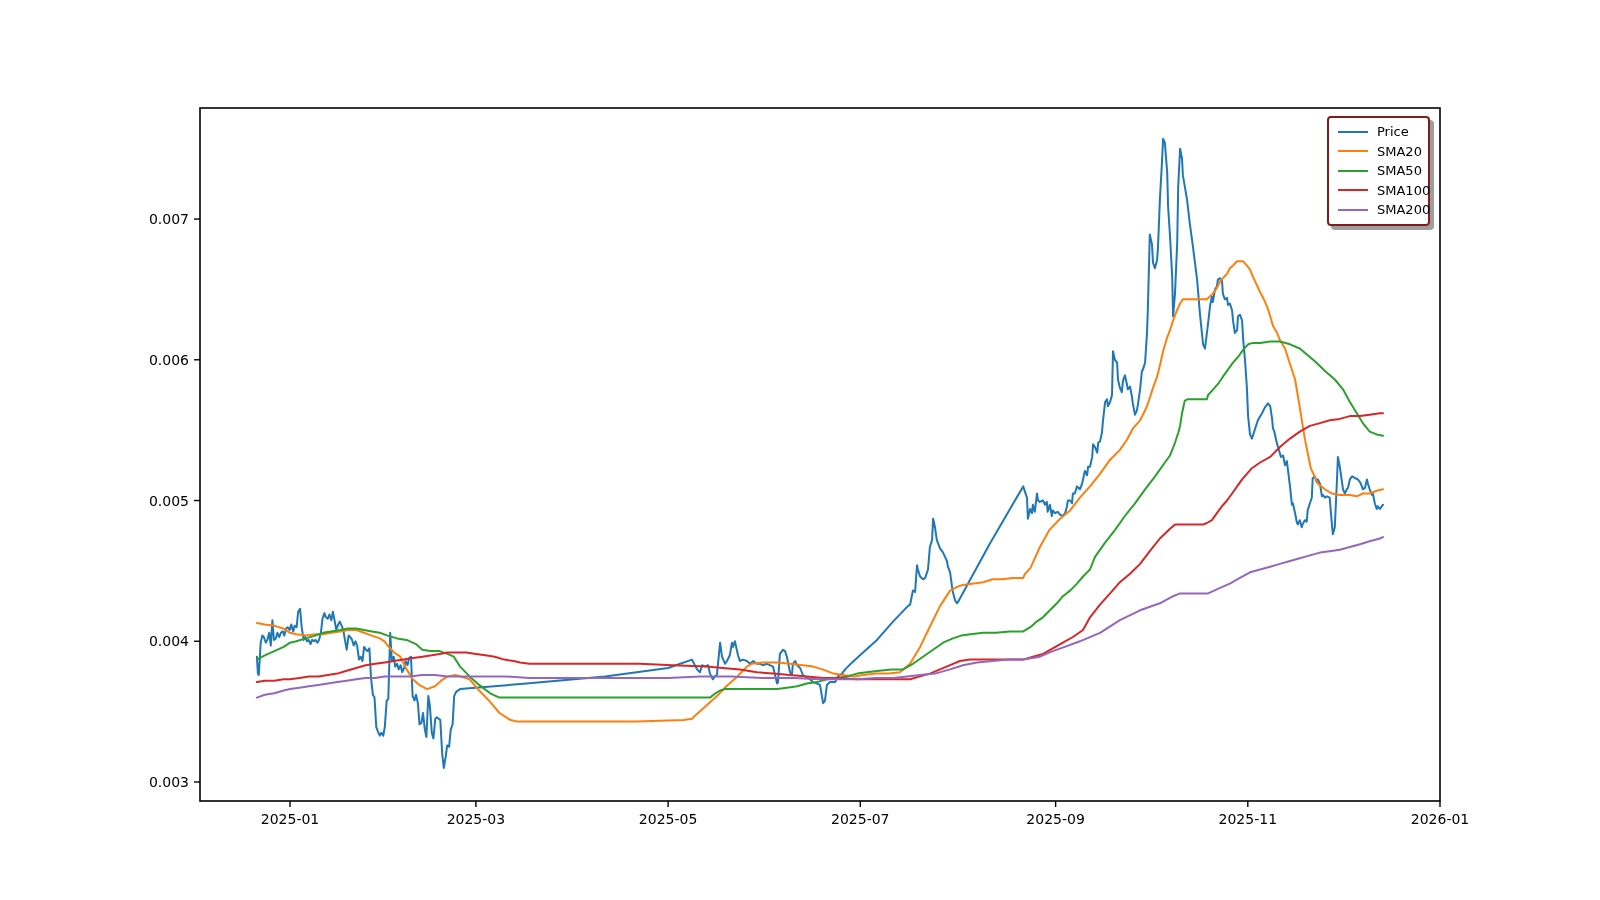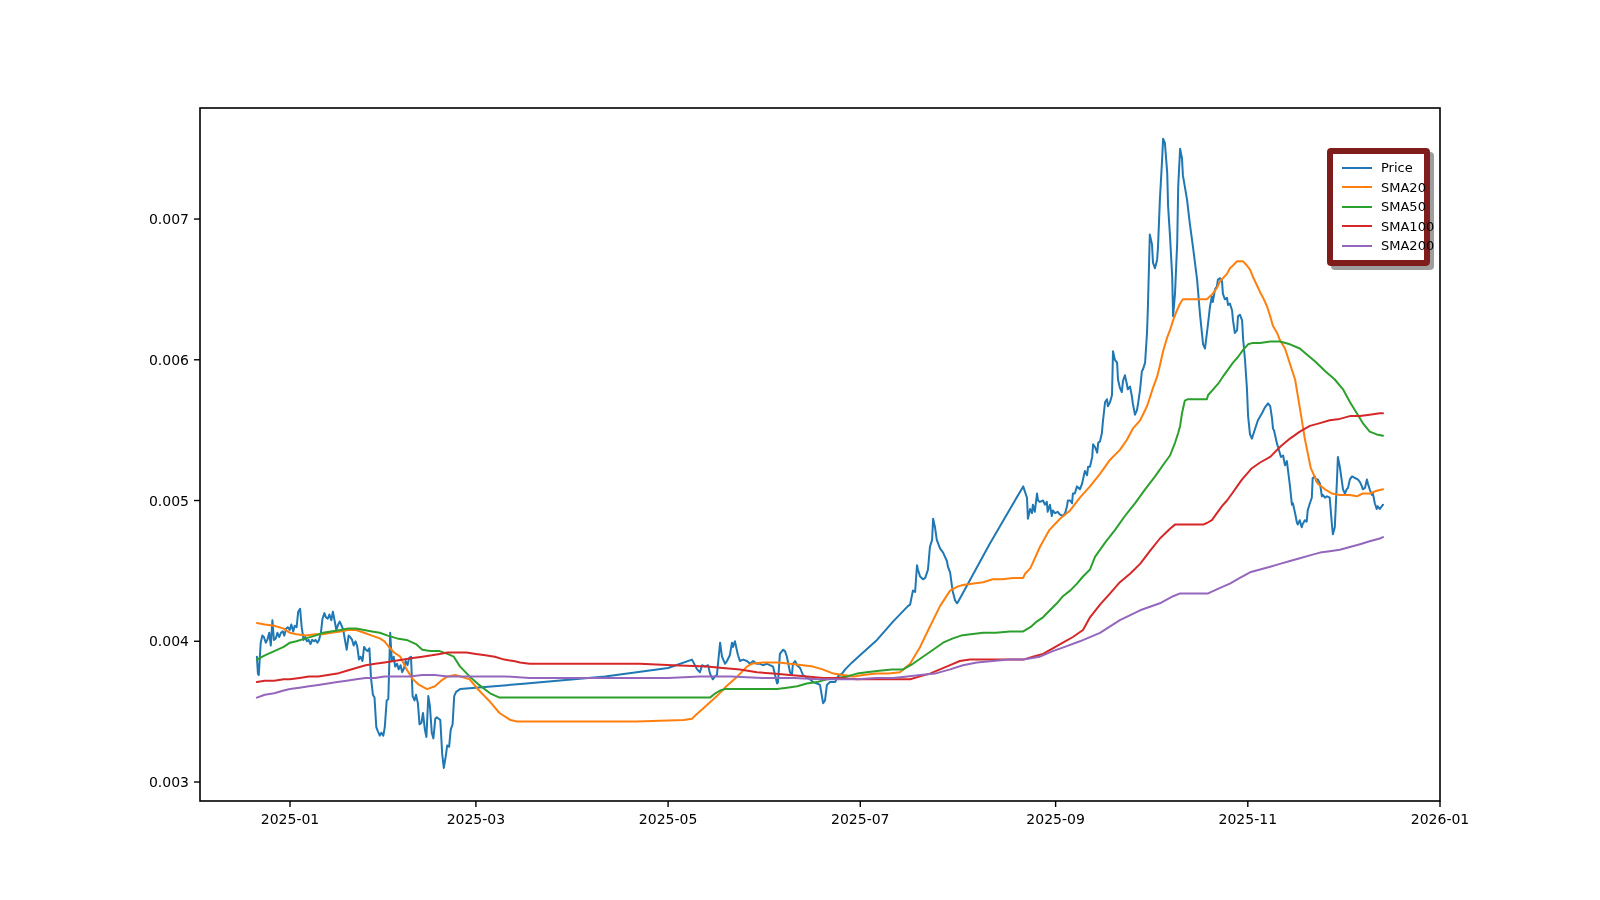--- a/index.html
+++ b/index.html
@@ -4,22 +4,22 @@
 <style>
   html, body { margin: 0; padding: 0; background: #ffffff; }
   body { width: 1600px; height: 900px; overflow: hidden;
          font-family: "DejaVu Sans", "Liberation Sans", sans-serif; }
   .figure { position: relative; width: 1600px; height: 900px; background: #ffffff; }
   .figure svg { position: absolute; left: 0; top: 0; }
   .tick-label { font-family: "DejaVu Sans", "Liberation Sans", sans-serif;
                 font-size: 14px; fill: #000000; }
   .legend { position: absolute; left: 1327px; top: 116px; width: 103px;
             box-sizing: border-box; background: rgba(255,255,255,0.9);
-            border: 6px solid #7f1d1d; border-radius: 4px;
-            box-shadow: 4px 4px 0 #9e9e9e; padding: 4px 2px 4px 9px; margin-top: 32px; }
+            border: 2px solid #7f1d1d; border-radius: 4px;
+            box-shadow: 4px 4px 0 #9e9e9e; padding: 4px 2px 4px 9px; }
   .legend-row { display: flex; align-items: center; height: 19.5px; }
   .legend-sample { width: 30px; height: 2px; flex: 0 0 30px; margin-right: 9px; }
   .legend-label { font-size: 13px; color: #000000; line-height: 19.5px; white-space: nowrap; }
 </style>
 </head>
 <body>
 
 <div class="figure">
   <svg id="plot-svg" width="1600" height="900" viewBox="0 0 1600 900">
       <rect x="200" y="108" width="1240" height="693" fill="none" stroke="#000000" stroke-width="1.6"></rect>

